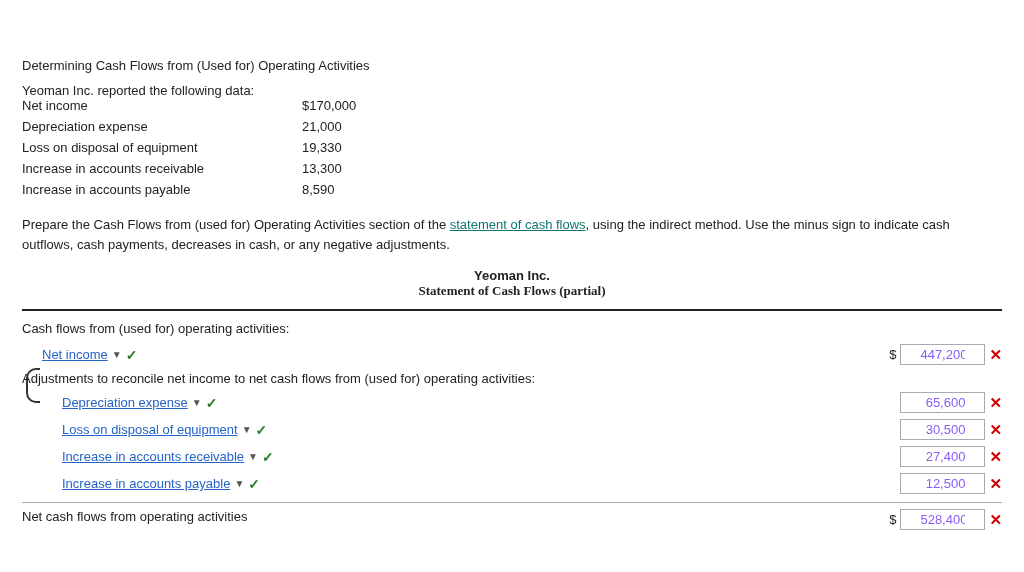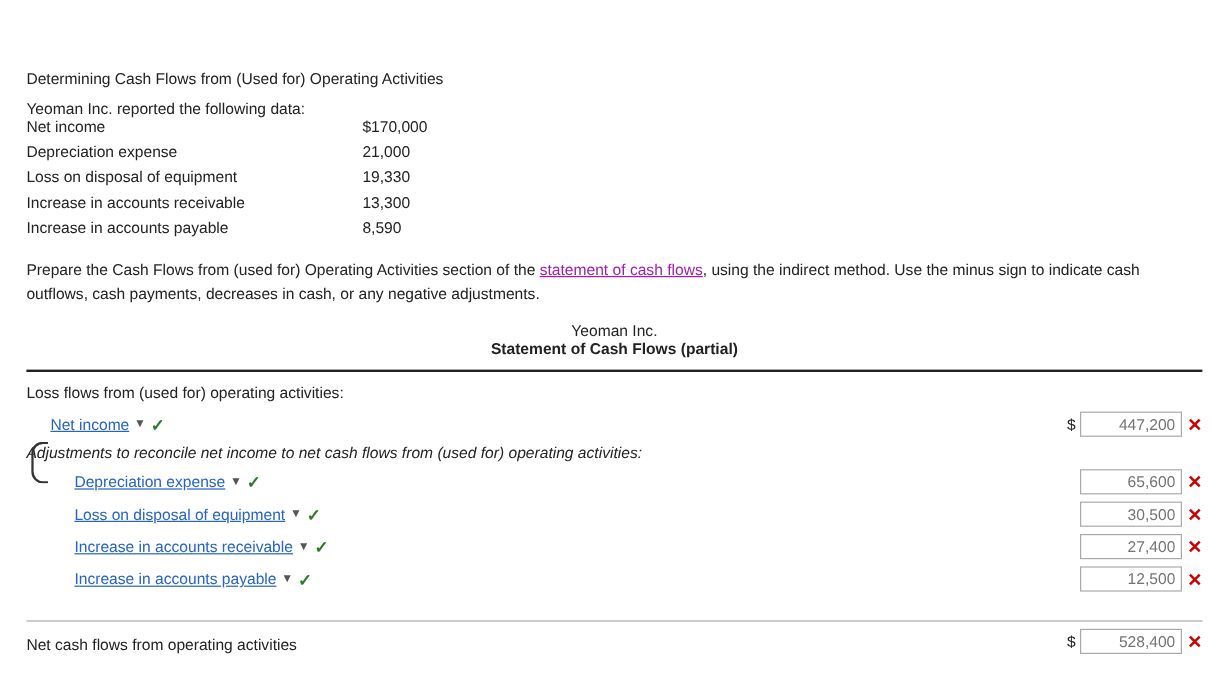--- a/index.html
+++ b/index.html
@@ -16,27 +16,27 @@
     .subtitle { font-size: 13px; }
     .data-table { margin-bottom: 10px; }
     .data-row { display: flex; margin-bottom: 6px; }
     .data-label { width: 280px; }
     .data-value { width: 120px; text-align: left; }
     .instructions {
       margin: 18px 0 14px 0;
       font-size: 13px;
       line-height: 1.5;
     }
-    .link { color: #a21caf; text-decoration: underline; }
+    .link { color: #0f766e; text-decoration: underline; }
     .statement-title {
       text-align: center;
       margin-bottom: 10px;
     }
-    .statement-title .company { font-weight: normal; font-size: 13px; }
-    .statement-title .doc-title { font-weight: bold; font-size: 13px; }
+    .statement-title .company { font-weight: bold; font-size: 13px; }
+    .statement-title .doc-title { font-weight: bold; font-size: 13px; font-family: Liberation Serif, serif; }
     .statement-section {
       border-top: 2px solid #222;
       padding-top: 10px;
     }
     .section-header { margin-bottom: 8px; font-size: 13px; }
     .statement-row {
       display: flex;
       align-items: center;
       margin-bottom: 6px;
       font-size: 13px;
@@ -62,40 +62,40 @@
     }
     .input-group {
       display: flex;
       align-items: center;
       gap: 4px;
       margin-left: auto;
     }
     .dollar-sign { font-size: 13px; }
     .value-input {
       border: 1px solid #aaa;
-      padding: 2px 5px;
+      padding: 2px 19px;
       width: 85px;
       text-align: right;
       font-size: 13px;
-      color: #737373;
+      color: #8b5cf6;
     }
     .x-icon {
       color: #cc0000;
       font-weight: bold;
       font-size: 15px;
       cursor: pointer;
     }
     .indent1 { padding-left: 20px; }
     .indent2 { padding-left: 40px; }
-    .adjustments-header { margin-bottom: 6px; padding-left: 0; font-size: 13px; font-style: italic; }
+    .adjustments-header { margin-bottom: 6px; padding-left: 0; font-size: 13px; }
     .changes-header { margin-bottom: 6px; padding-left: 20px; font-size: 13px; }
     .net-cash-row {
       display: flex;
-      align-items: flex-end;
-      margin-top: 24px;
+      align-items: flex-start;
+      margin-top: 8px;
       border-top: 1px solid #aaa;
       padding-top: 6px;
     }
     .net-cash-label { font-size: 13px; }
     .page-wrapper { position: relative; }
   </style>
 </head>
 <body>
 
 <div class="page-wrapper">
@@ -129,21 +129,21 @@
   <div class="instructions">
     <span>Prepare the Cash Flows from (used for) Operating Activities section of the </span><a class="link">statement of cash flows</a><span>, using the indirect method. Use the minus sign to indicate cash outflows, cash payments, decreases in cash, or any negative adjustments.</span>
   </div>
 
   <div class="statement-title">
     <div class="company">Yeoman Inc.</div>
     <div class="doc-title">Statement of Cash Flows (partial)</div>
   </div>
 
   <div class="statement-section">
-    <div class="section-header">Loss flows from (used for) operating activities:</div>
+    <div class="section-header">Cash flows from (used for) operating activities:</div>
 
     <div class="statement-row indent1">
       <div class="row-label">
         <a class="link">Net income</a>
         <span class="dropdown-arrow">▼</span>
         <span class="check-icon">✓</span>
       </div>
       <div class="input-group">
         <span class="dollar-sign">$</span>
         <input class="value-input" type="text" value="447,200" style="">

